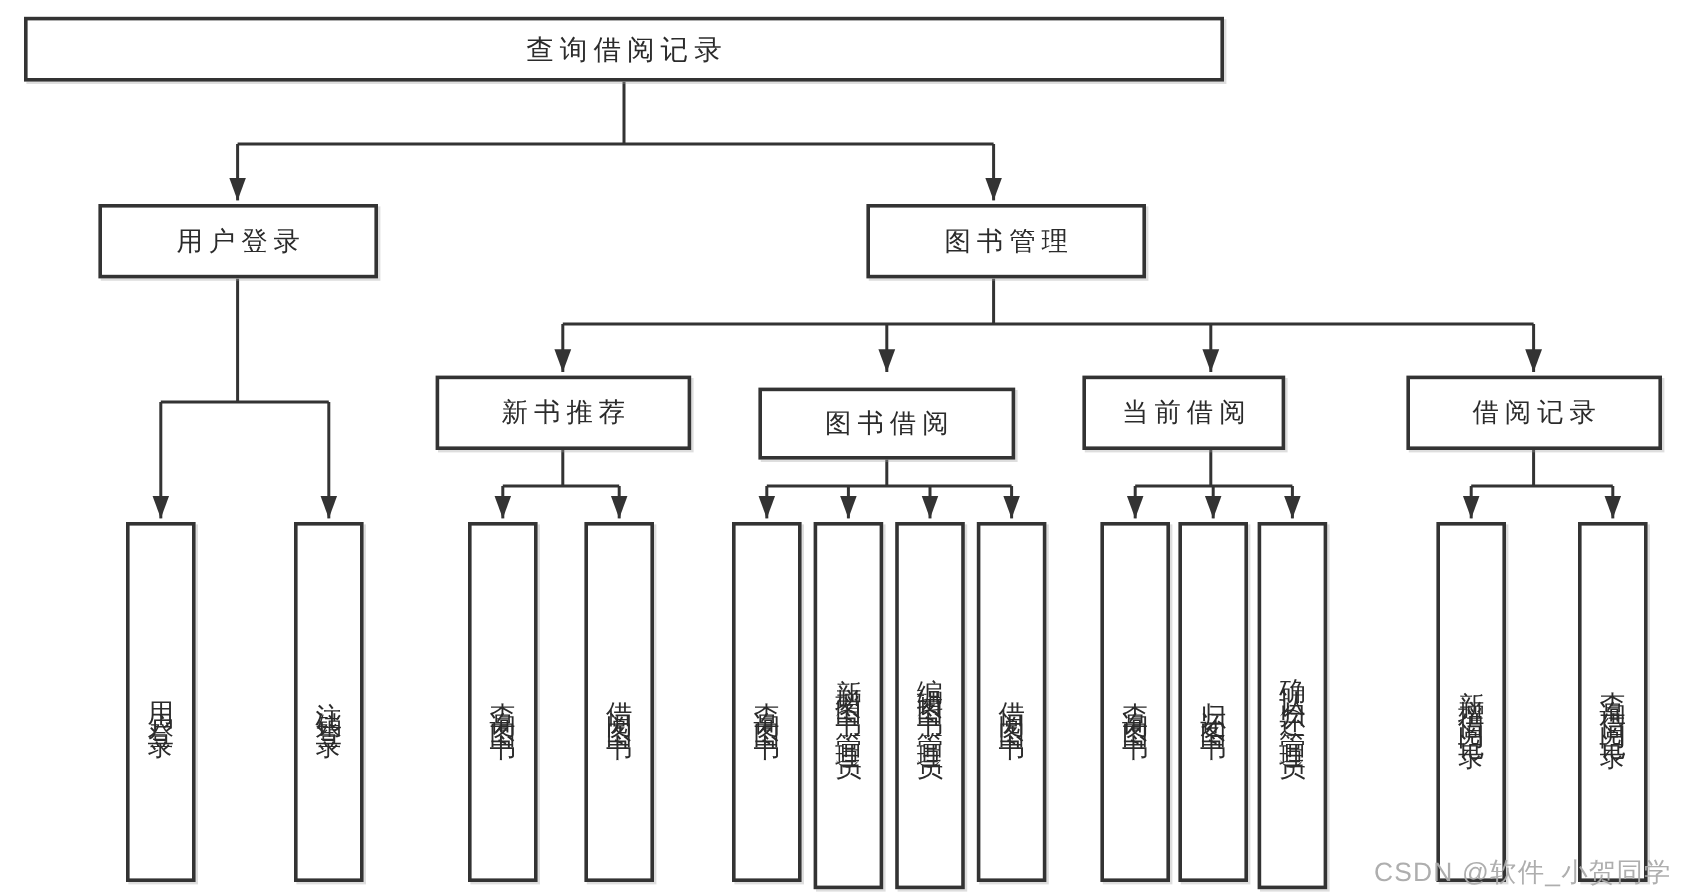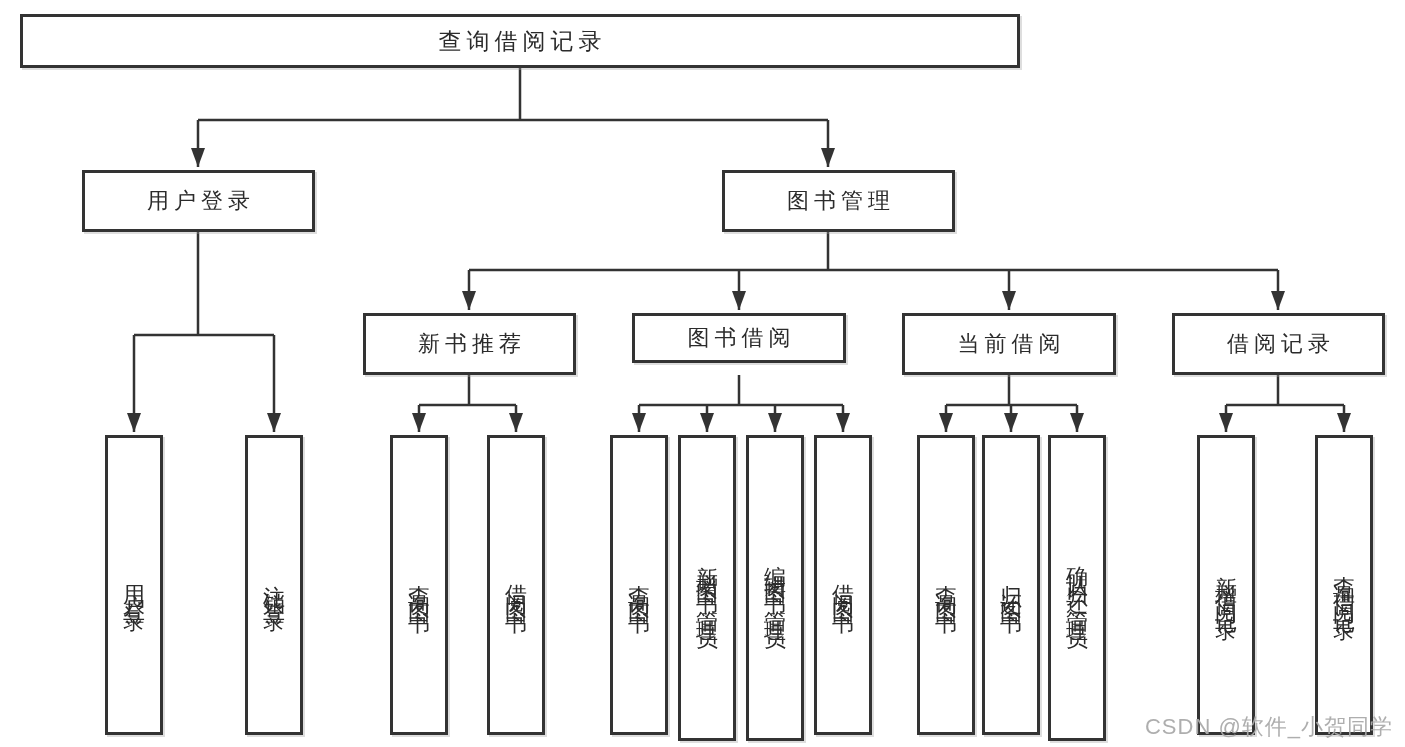--- a/index.html
+++ b/index.html
@@ -79,24 +79,24 @@
   <div class="box" style="left:82px;top:170px;width:233px;height:62px;">
     <span class="h-label">用户登录</span>
   </div>
   <div class="box" style="left:712px;top:170px;width:233px;height:62px;margin-left:10px;">
     <span class="h-label">图书管理</span>
   </div>
 
   <div class="box" style="left:363px;top:313px;width:213px;height:62px;">
     <span class="h-label">新书推荐</span>
   </div>
-  <div class="box" style="left:632px;top:313px;width:214px;height:50px;">
+  <div class="box" style="left:632px;top:323px;width:214px;height:60px;">
     <span class="h-label">图书借阅</span>
   </div>
-  <div class="box" style="left:902px;top:313px;width:214px;height:62px;">
+  <div class="box" style="left:902px;top:313px;width:169px;height:62px;">
     <span class="h-label">当前借阅</span>
   </div>
   <div class="box" style="left:1172px;top:313px;width:213px;height:62px;">
     <span class="h-label">借阅记录</span>
   </div>
 
   <div class="box" style="left:105px;top:435px;width:58px;height:300px;">
     <span class="v-label">用户登录</span>
   </div>
   <div class="box" style="left:245px;top:435px;width:58px;height:300px;">

